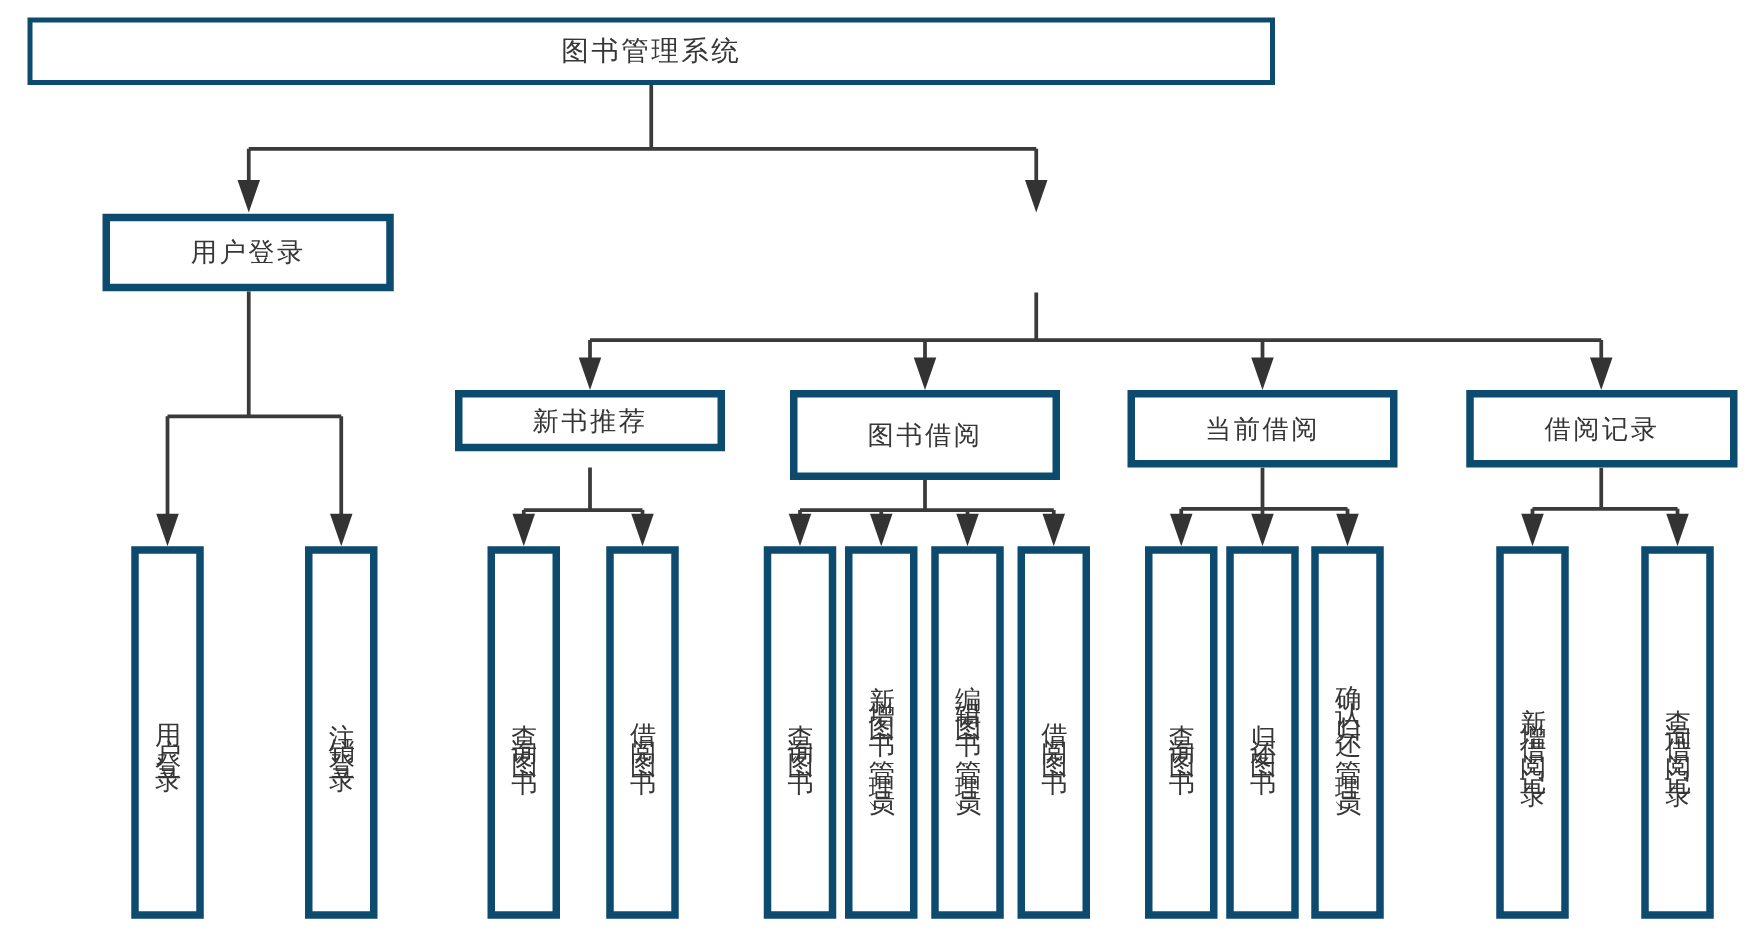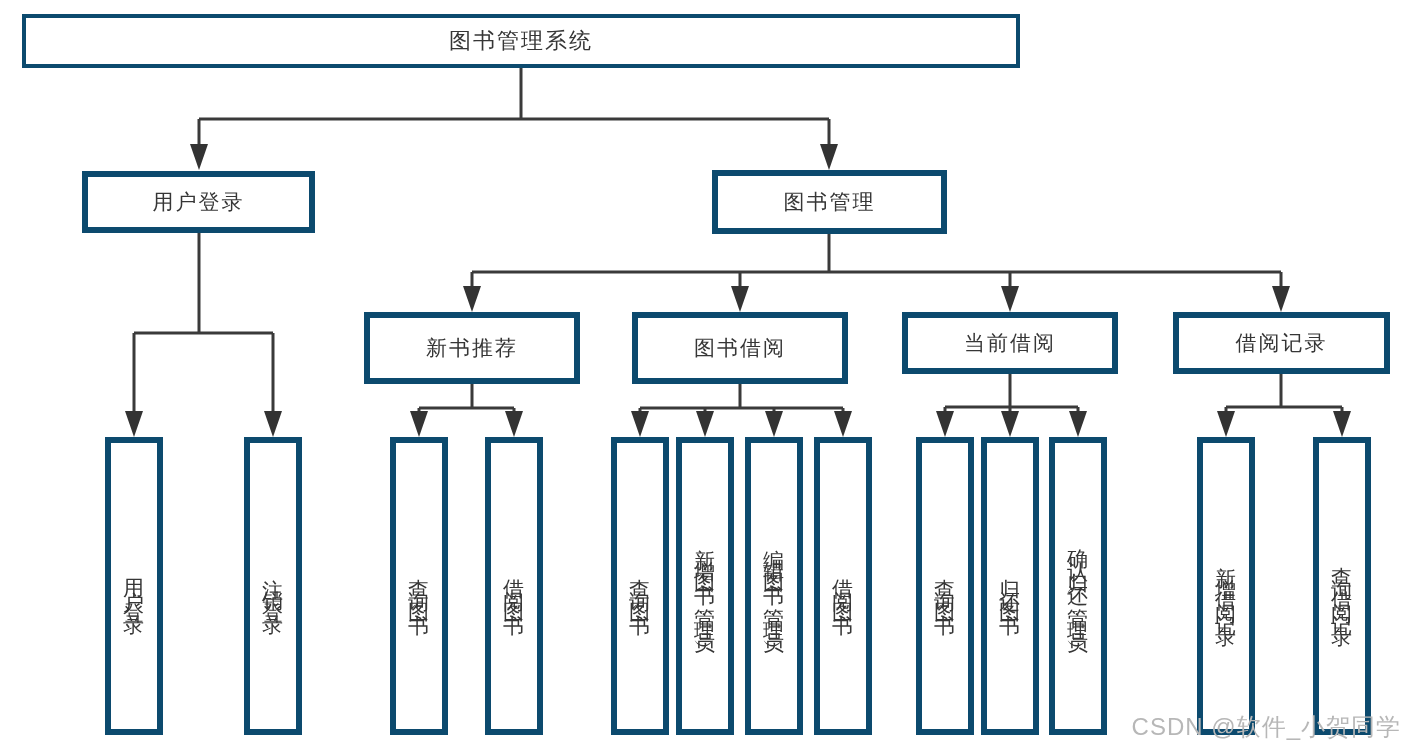--- a/index.html
+++ b/index.html
@@ -66,23 +66,22 @@
       <polygon points="1001,411 1019,411 1010,437"></polygon>
       <polygon points="1069,411 1087,411 1078,437"></polygon>
       <polygon points="1217,411 1235,411 1226,437"></polygon>
       <polygon points="1333,411 1351,411 1342,437"></polygon>
     </g>
   </svg>
 
   <div class="node root" style="left:22px;top:14px;width:998px;height:54px;">图书管理系统</div>
 
   <div class="node lvl" style="left:82px;top:171px;width:233px;height:62px;">用户登录</div>
-  <div class="node lvl" style="left:712px;top:170px;width:235px;height:64px;">图书管理</div>
 
-  <div class="node lvl" style="left:364px;top:312px;width:216px;height:72px;">新书推荐</div>
+  <div class="node lvl" style="left:364px;top:312px;width:216px;height:49px;">新书推荐</div>
   <div class="node lvl" style="left:632px;top:312px;width:216px;height:72px;">图书借阅</div>
   <div class="node lvl" style="left:1173px;top:312px;width:217px;height:62px;">借阅记录</div>
   <div class="node lvl" style="left:902px;top:312px;width:216px;height:62px;">当前借阅</div>
 
   <div class="node leaf" style="left:105px;top:437px;width:58px;height:298px;">用户登录</div>
   <div class="node leaf" style="left:244px;top:437px;width:58px;height:298px;">注销登录</div>
 
   <div class="node leaf" style="left:390px;top:437px;width:58px;height:298px;">查询图书</div>
   <div class="node leaf" style="left:485px;top:437px;width:58px;height:298px;">借阅图书</div>
 
@@ -91,14 +90,13 @@
   <div class="node leaf" style="left:745px;top:437px;width:58px;height:298px;">编辑图书（管理员）</div>
   <div class="node leaf" style="left:814px;top:437px;width:58px;height:298px;">借阅图书</div>
 
   <div class="node leaf" style="left:916px;top:437px;width:58px;height:298px;">查询图书</div>
   <div class="node leaf" style="left:981px;top:437px;width:58px;height:298px;">归还图书</div>
   <div class="node leaf" style="left:1049px;top:437px;width:58px;height:298px;">确认归还（管理员）</div>
 
   <div class="node leaf" style="left:1197px;top:437px;width:58px;height:298px;">新增借阅记录</div>
   <div class="node leaf" style="left:1313px;top:437px;width:58px;height:298px;">查询借阅记录</div>
 
-  <div class="watermark">CSDN @软件_小贺同学</div>
 </div>
 
 </body></html>

